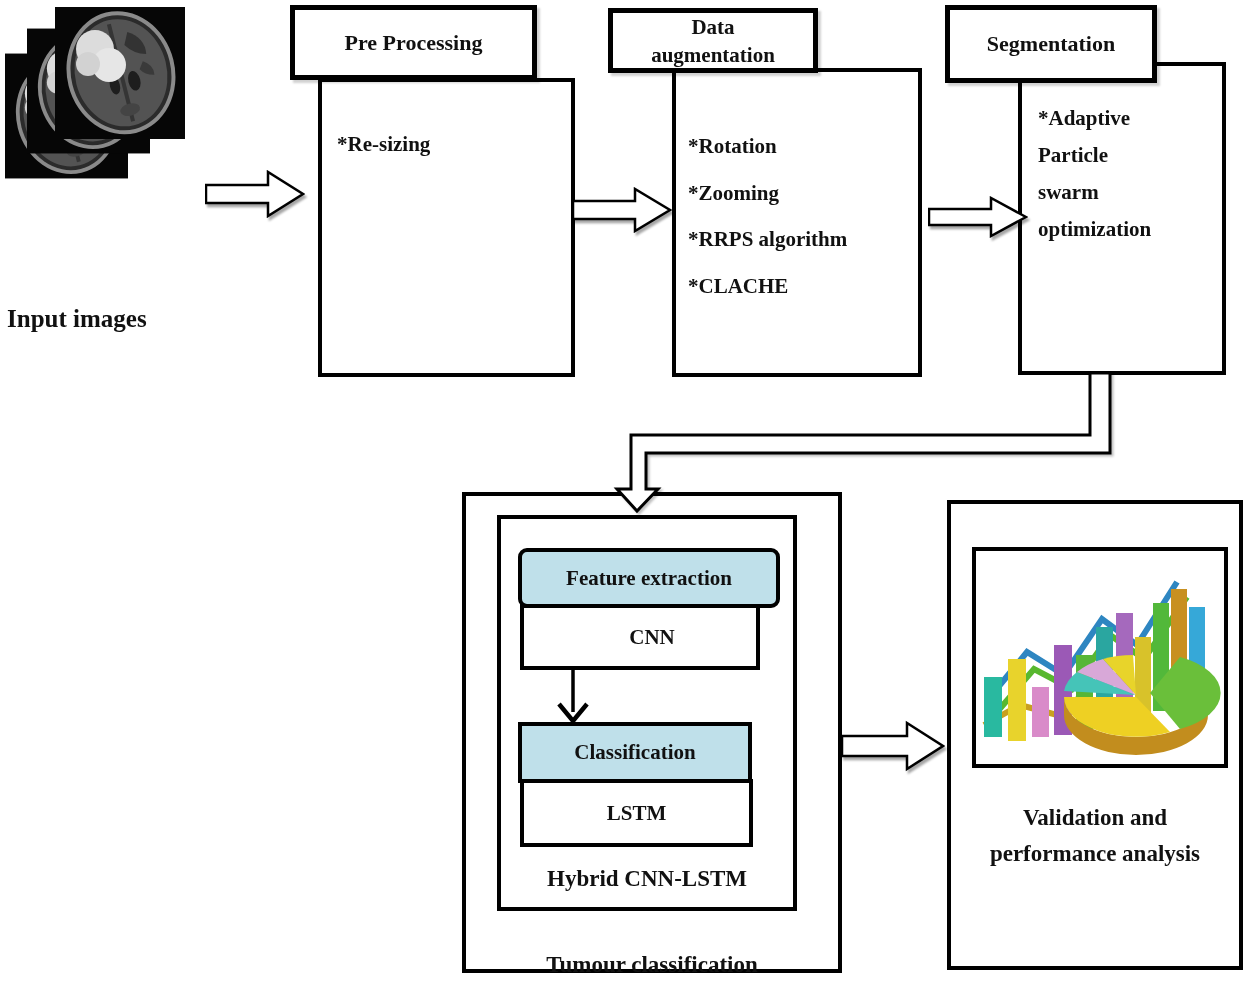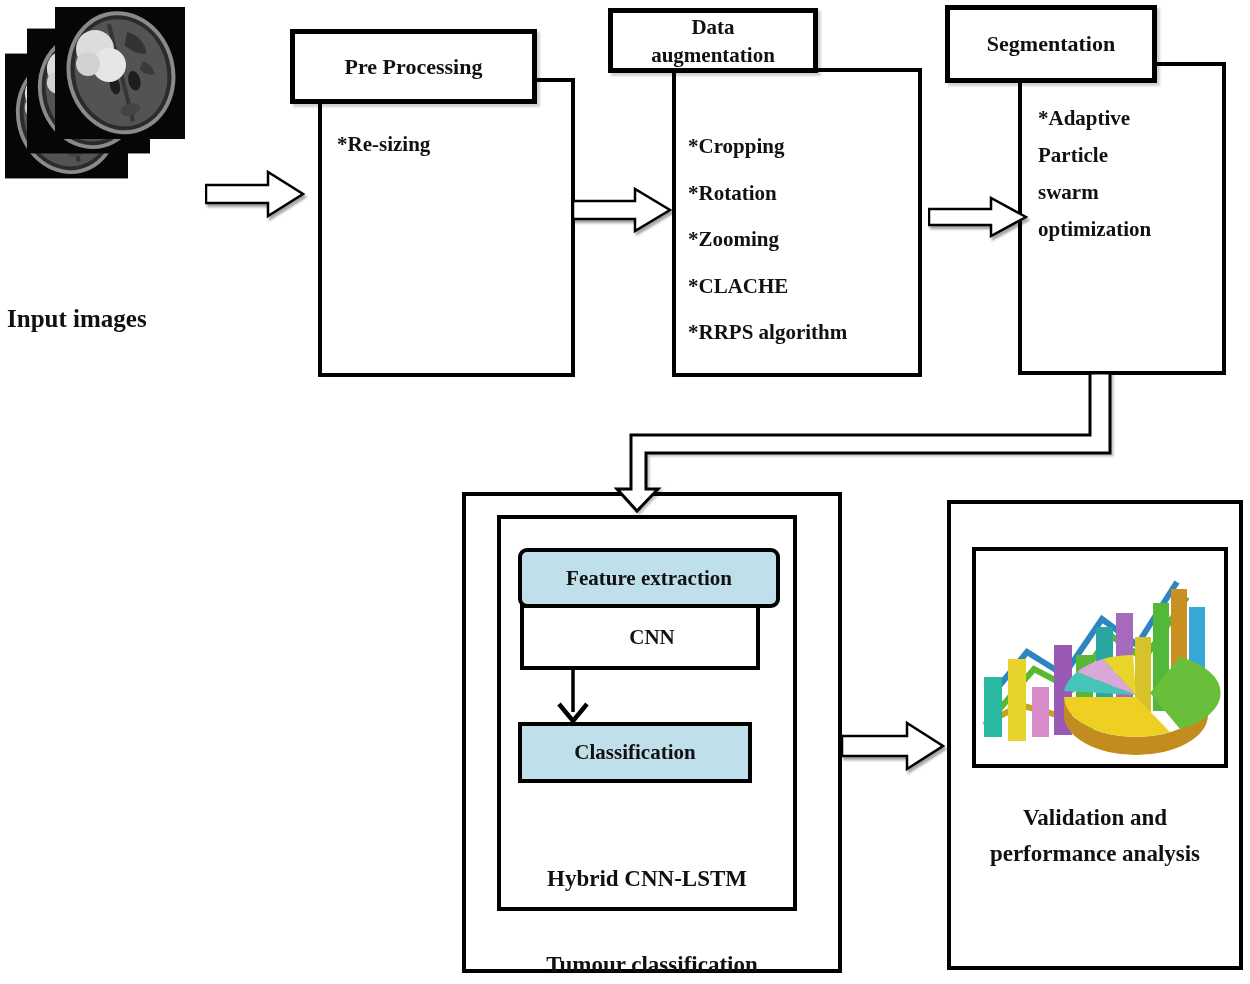--- a/index.html
+++ b/index.html
@@ -66,38 +66,37 @@
     <polygon points="1,14 63,14 63,2 98,23 63,44 63,32 1,32" fill="#fff" stroke="#000" stroke-width="2.5"></polygon>
   </svg>
   <svg class="abs arrow-svg" style="left:928px;top:196px" width="100" height="42" viewBox="0 0 100 42">
     <polygon points="1,13 63,13 63,2 98,21 63,40 63,29 1,29" fill="#fff" stroke="#000" stroke-width="2.5"></polygon>
   </svg>
   <svg class="abs arrow-svg" style="left:841px;top:720px" width="104" height="52" viewBox="0 0 104 52">
     <polygon points="1,16 66,16 66,3 102,26 66,49 66,36 1,36" fill="#fff" stroke="#000" stroke-width="2.5"></polygon>
   </svg>
 
   <div class="abs cbox" style="left:318px;top:78px;width:257px;height:299px;"></div>
-  <div class="abs tbox" style="left:290px;top:5px;width:247px;height:75px;margin-top:24px;">
+  <div class="abs tbox" style="left:290px;top:5px;width:247px;height:75px;">
     <span>Pre Processing</span>
   </div>
   <div class="abs items" style="left:337px;top:120px;line-height:48px;">
     <div>*Re-sizing</div>
   </div>
 
   <div class="abs cbox" style="left:672px;top:68px;width:250px;height:309px;"></div>
   <div class="abs tbox" style="left:608px;top:8px;width:210px;height:65px;font-size:21px;">
     <span>Data
 augmentation</span>
   </div>
   <div class="abs items" style="left:688px;top:123px;line-height:46.5px;">
-    <div>*Cropping</div>
     <div>*Rotation</div>
     <div>*Zooming</div>
+    <div>*RRPS algorithm</div>
     <div>*CLACHE</div>
-    <div>*RRPS algorithm</div>
   </div>
 
   <div class="abs cbox" style="left:1018px;top:62px;width:208px;height:313px;"></div>
   <div class="abs tbox" style="left:945px;top:5px;width:212px;height:78px;">
     <span>Segmentation</span>
   </div>
   <div class="abs items pre" style="left:1038px;top:100px;width:180px;line-height:37px;">*Adaptive
 Particle
 swarm
 optimization</div>
@@ -116,20 +115,23 @@
     <span>CNN</span>
   </div>
 
   <svg class="abs" style="left:552px;top:666px;z-index:4;" width="44" height="60" viewBox="0 0 44 60">
     <line x1="21" y1="4" x2="21" y2="46" stroke="#000" stroke-width="3.5"></line>
     <polyline points="7,38 21,55 35,38" fill="none" stroke="#000" stroke-width="4.5"></polyline>
   </svg>
 
   <div class="abs midbox hl" style="left:518px;top:722px;width:234px;height:61px;">
     <span>Classification</span>
+  </div>
+  <div class="abs midbox" style="left:520px;top:779px;width:233px;height:68px;background:#fff;">
+    <span>LSTM</span>
   </div>
 
   <div class="abs caption" style="left:497px;top:866px;width:300px;font-size:23px;">Hybrid CNN-LSTM</div>
   <div class="abs caption" style="left:462px;top:952px;width:380px;font-size:23px;">Tumour classification</div>
 
   <div class="abs cbox" style="left:947px;top:500px;width:296px;height:470px;"></div>
 
   <svg class="abs" style="left:972px;top:547px;z-index:2;" width="256" height="221" viewBox="0 0 256 221">
     <rect width="256" height="221" fill="#fff" stroke="#000" stroke-width="8"></rect>
     <g>

